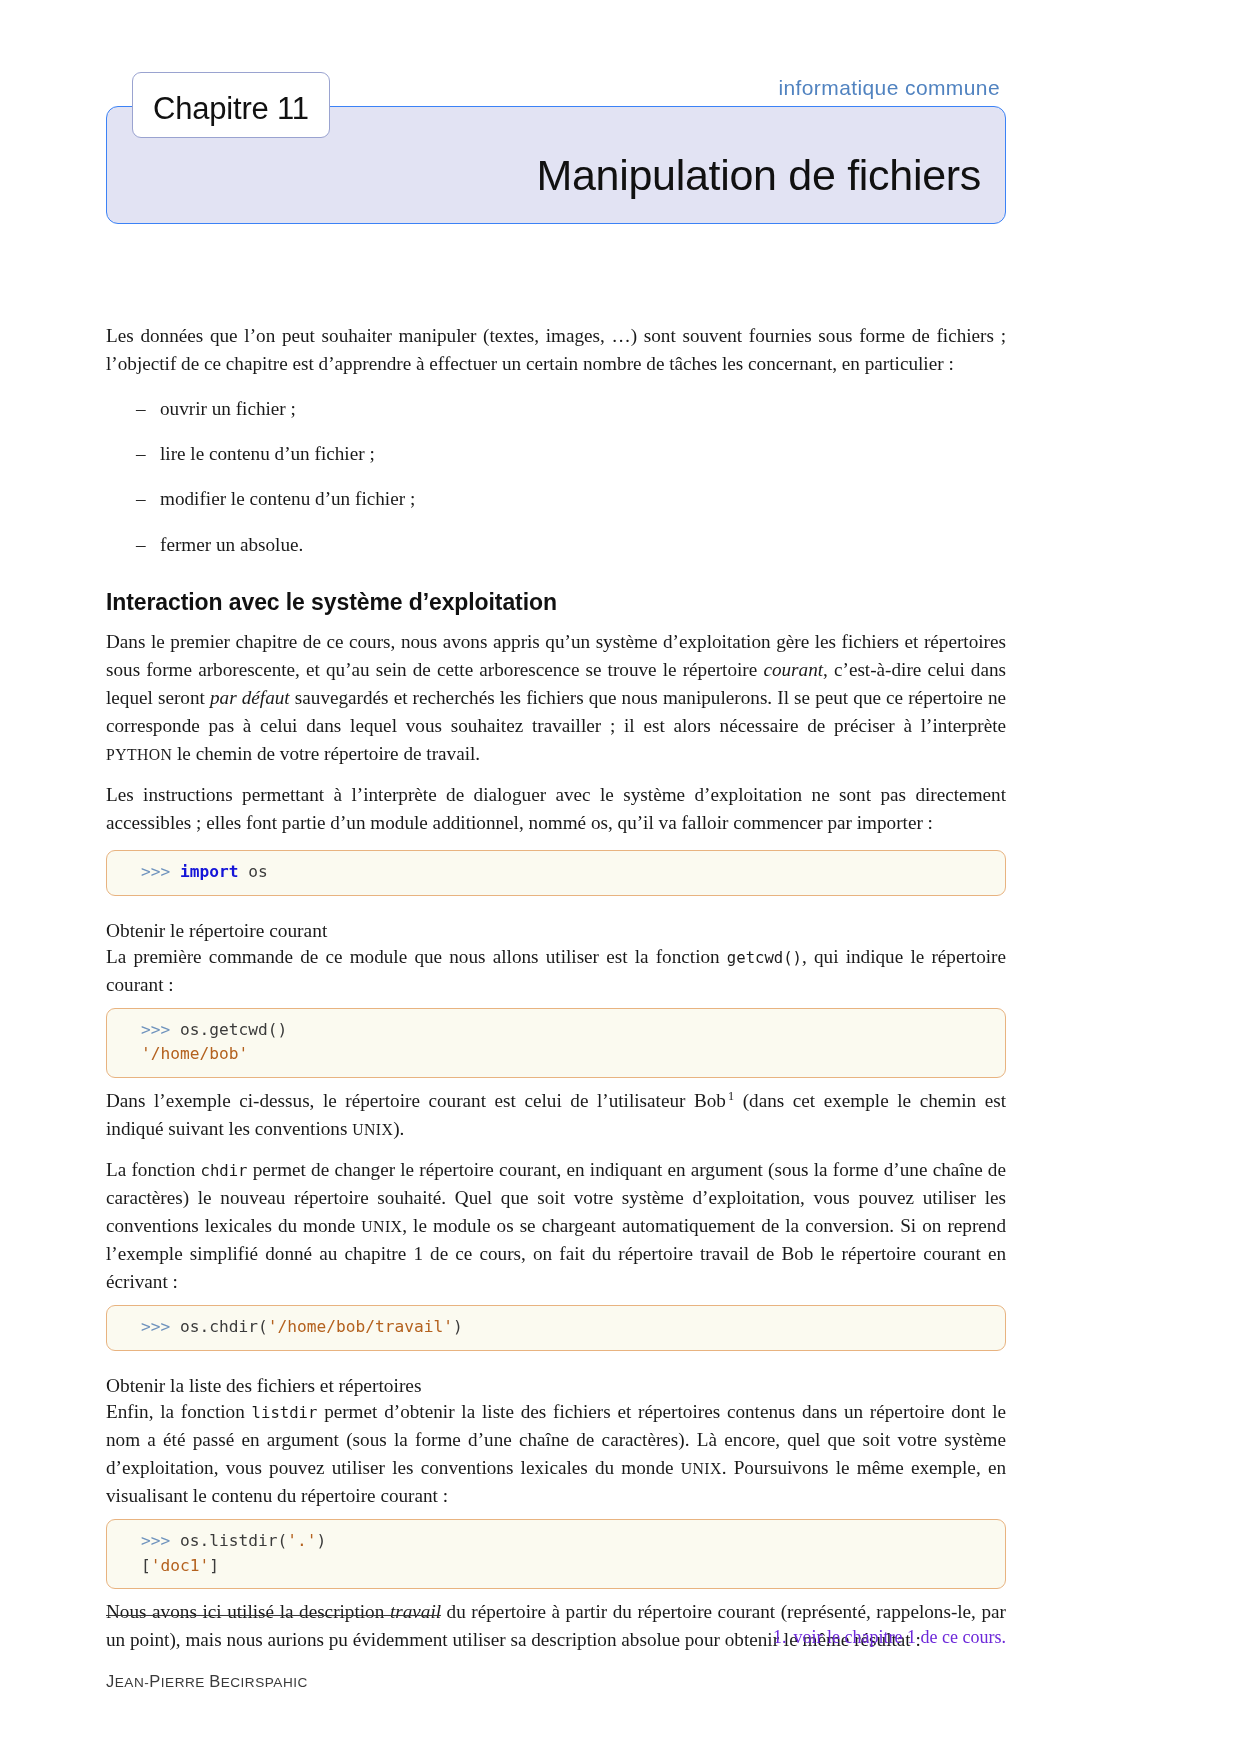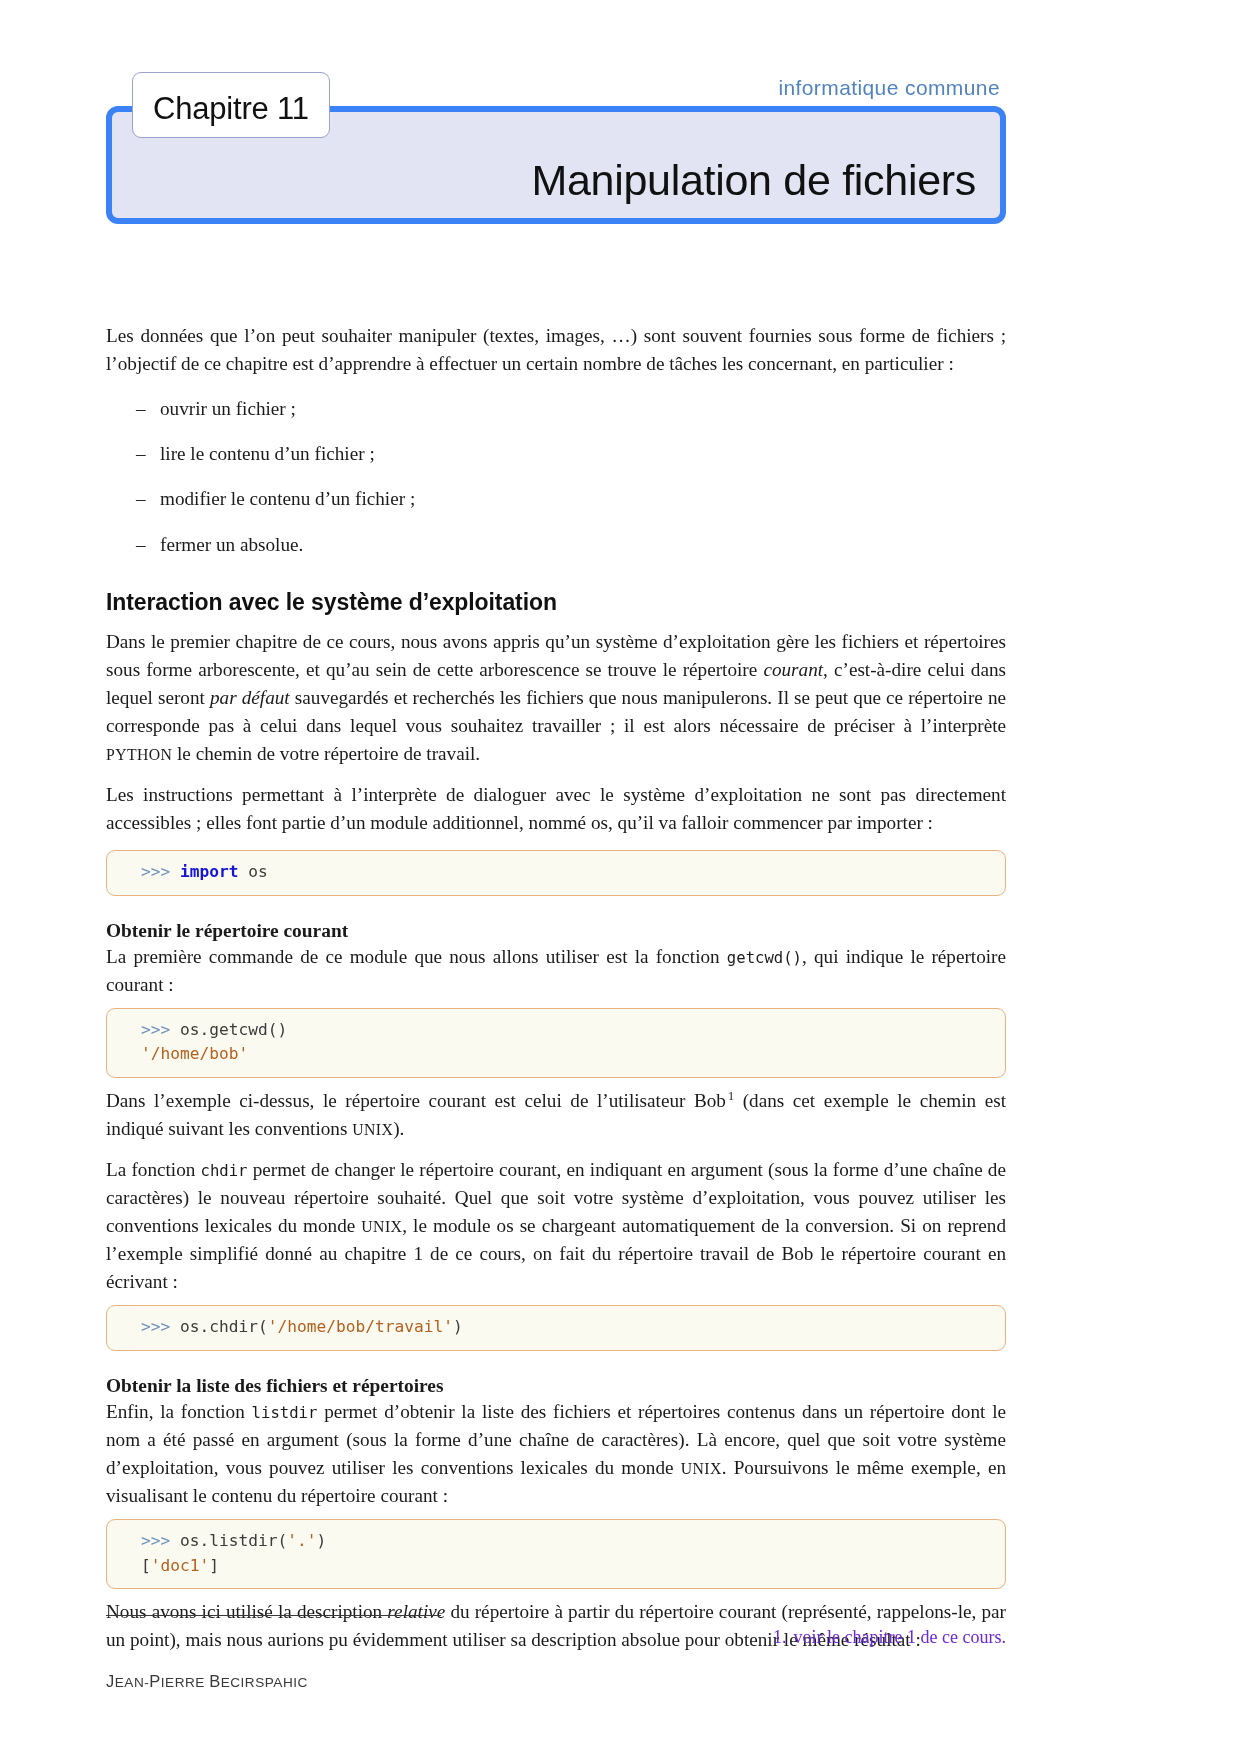--- a/index.html
+++ b/index.html
@@ -39,21 +39,21 @@
     color: #5183c0;
     white-space: nowrap;
   }
   .banner {
     position: absolute;
     left: 0;
     top: 44px;
     right: 0;
     height: 118px;
     background: #e2e3f3;
-    border: 6px solid #3b82f6;
+    border: 1px solid #3b82f6;
     border-radius: 12px;
     box-sizing: border-box;
   }
   .banner-title {
     position: absolute;
     right: 24px;
     top: 44px;
     font-family: "Liberation Sans", "DejaVu Sans", sans-serif;
     font-size: 43px;
     font-weight: 400;
@@ -118,21 +118,21 @@
     font-family: "Liberation Sans", "DejaVu Sans", sans-serif;
     font-size: 23px;
     font-weight: 600;
     color: #111111;
     margin: 30px 0 12px 0;
     letter-spacing: -0.1px;
   }
 
   h3.subsection {
     font-size: 19.4px;
-    font-weight: bold;
+    font-weight: normal;
     margin: 24px 0 1px 0;
   }
 
   
   .codebox {
     border: 1px solid #e8b380;
     border-radius: 9px;
     background: #fbfaf0;
     margin: 9px 0 9px 0;
     padding: 9px 0 10px 0;
@@ -257,21 +257,21 @@
     </div>
 
     <h3 class="subsection">Obtenir la liste des fichiers et répertoires</h3>
     <p class="para tight"><span>Enfin, la fonction </span><code class="inline">listdir</code><span> permet d’obtenir la liste des fichiers et répertoires contenus dans un répertoire dont le nom a été passé en argument (sous la forme d’une chaîne de caractères). Là encore, quel que soit votre système d’exploitation, vous pouvez utiliser les conventions lexicales du monde </span><span class="sc">unix</span><span>. Poursuivons le même exemple, en visualisant le contenu du répertoire courant :</span></p>
 
     <div class="codebox">
       <div class="codeline"><span class="pmt">&gt;&gt;&gt; </span><span class="plain">os.listdir(</span><span class="str">'.'</span><span class="plain">)</span></div>
       <div class="codeline"><span class="plain">[</span><span class="str">'doc1'</span><span class="plain">]</span></div>
     </div>
 
-    <p class="para"><span>Nous avons ici utilisé la description </span><em>relative</em><span> du répertoire à partir du répertoire courant (représenté, rappelons-le, par un point), mais nous aurions pu évidemment utiliser sa description absolue pour obtenir le même résultat :</span></p>
+    <p class="para"><span>Nous avons ici utilisé la description </span><em>travail</em><span> du répertoire à partir du répertoire courant (représenté, rappelons-le, par un point), mais nous aurions pu évidemment utiliser sa description absolue pour obtenir le même résultat :</span></p>
 
   </div>
 
   <div class="footnote-zone">
     <div class="footnote-rule"></div>
     <div class="footnote-item"><span class="footnote-num">1.</span><span>voir le chapitre 1 de ce cours.</span></div>
   </div>
 
   <div class="footer">
     <span><span class="smallcaps-first">J</span><span>E</span><span>A</span><span>N</span><span>-</span><span class="smallcaps-first">P</span><span>I</span><span>E</span><span>R</span><span>R</span><span>E</span><span> </span><span class="smallcaps-first">B</span><span>E</span><span>C</span><span>I</span><span>R</span><span>S</span><span>P</span><span>A</span><span>H</span><span>I</span><span>C</span></span>

